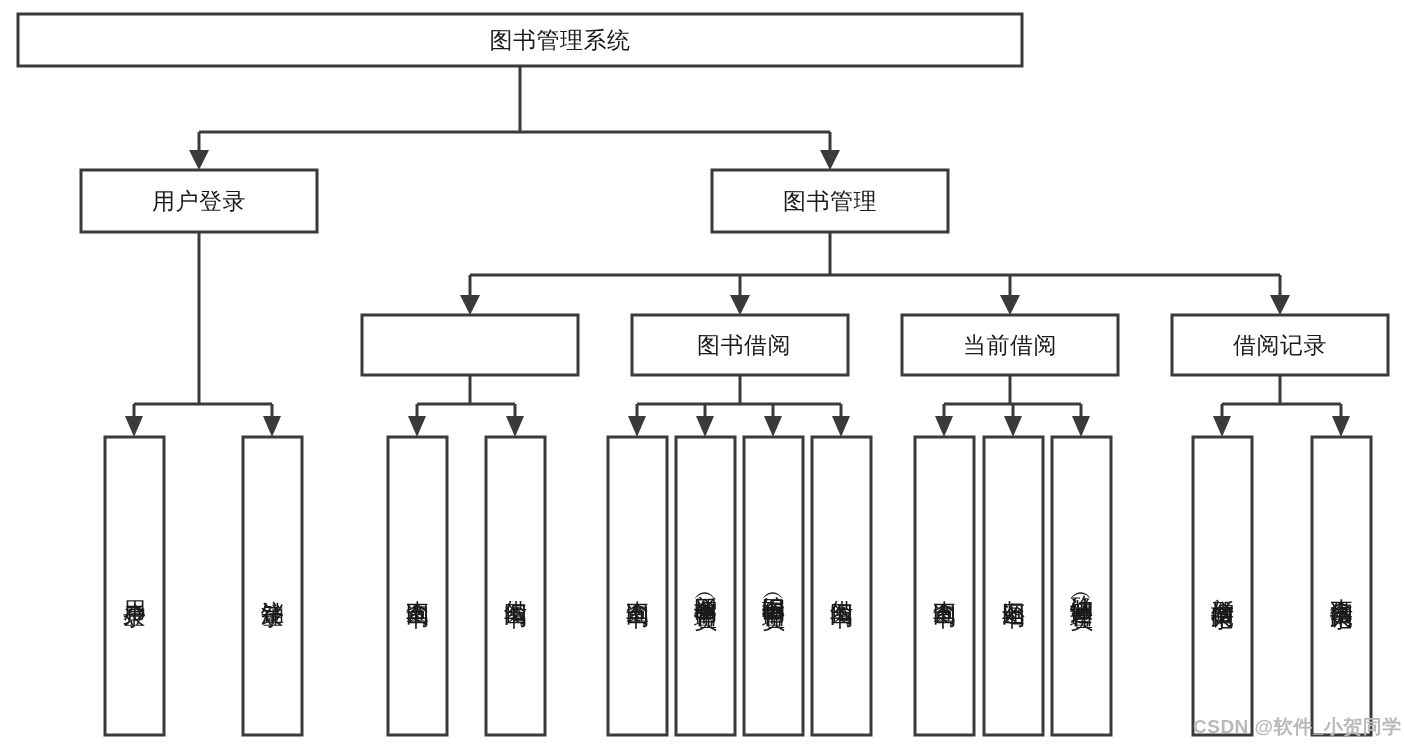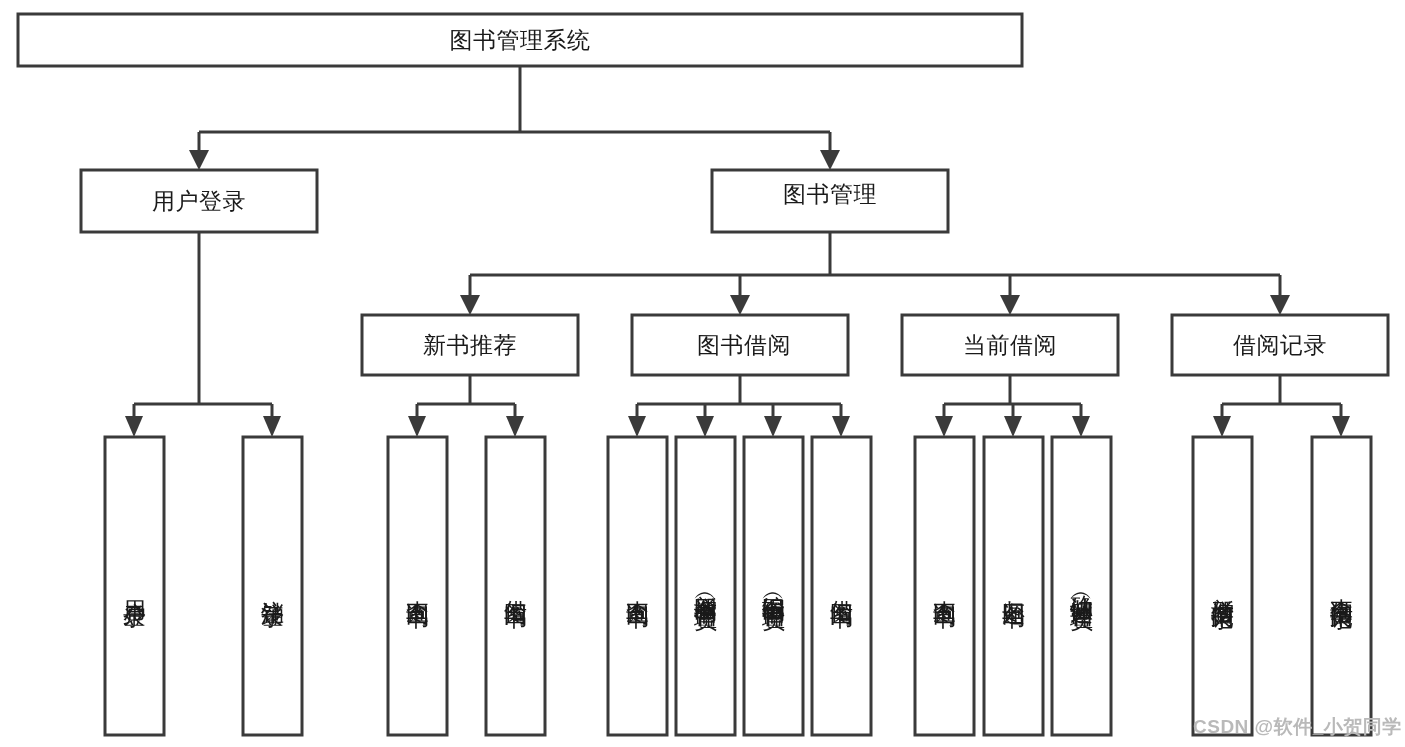--- a/index.html
+++ b/index.html
@@ -166,26 +166,25 @@
       <rect class="node-box" x="744" y="437" width="59" height="298"></rect>
       <rect class="node-box" x="812" y="437" width="59" height="298"></rect>
       <rect class="node-box" x="915" y="437" width="59" height="298"></rect>
       <rect class="node-box" x="984" y="437" width="59" height="298"></rect>
       <rect class="node-box" x="1052" y="437" width="59" height="298"></rect>
       <rect class="node-box" x="1193" y="437" width="59" height="298"></rect>
       <rect class="node-box" x="1312" y="437" width="59" height="298"></rect>
     </g>
   </svg>
 
-  <div class="node-label-h" style="left:18px; top:14px; width:1004px; height:52px;">图书管理系统</div>
+  <div class="node-label-h" style="left:18px; top:14px; width:1004px; height:52px;padding-left:40px;">图书管理系统</div>
 
   <div class="node-label-h" style="left:81px; top:170px; width:236px; height:62px;">用户登录</div>
-  <div class="node-label-h" style="left:712px; top:163px; width:236px; height:62px;">图书管理</div>
-
-  <div class="node-label-h" style="left:362px; top:315px; width:216px; height:60px;">新书推荐</div>
+  <div class="node-label-h" style="left:712px; top:170px; width:236px; height:62px;">图书管理</div>
+
   <div class="node-label-h" style="left:632px; top:315px; width:224px; height:60px;">图书借阅</div>
   <div class="node-label-h" style="left:902px; top:315px; width:216px; height:60px;">当前借阅</div>
   <div class="node-label-h" style="left:1172px; top:315px; width:216px; height:60px;font-family:Liberation Serif, serif;">借阅记录</div>
 
   <div class="node-label-v" style="left:105px; top:437px; width:59px; height:298px;">用户登录</div>
   <div class="node-label-v" style="left:243px; top:437px; width:59px; height:298px;">注销登录</div>
   <div class="node-label-v" style="left:388px; top:437px; width:59px; height:298px;">查询图书</div>
   <div class="node-label-v" style="left:486px; top:437px; width:59px; height:298px;">借阅图书</div>
   <div class="node-label-v" style="left:608px; top:437px; width:59px; height:298px;">查询图书</div>
   <div class="node-label-v" style="left:676px; top:437px; width:59px; height:298px;">新增图书（管理员）</div>

